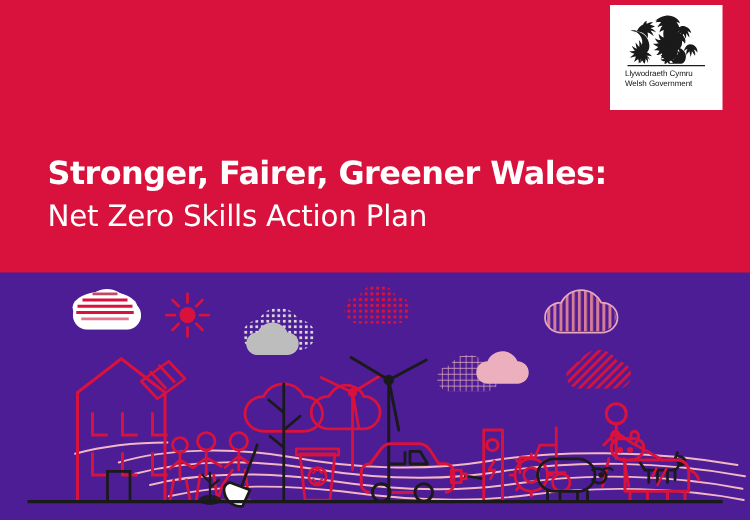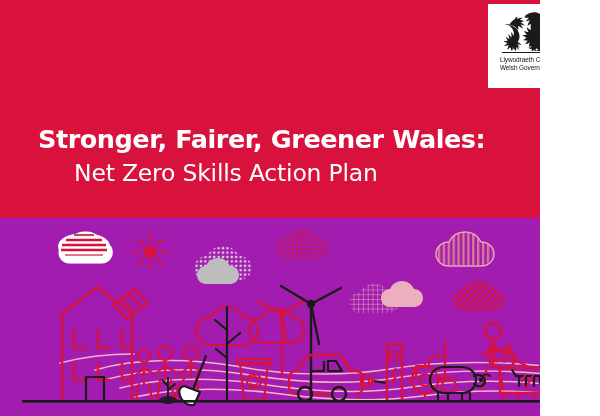--- a/index.html
+++ b/index.html
@@ -3,21 +3,21 @@
 <meta charset="utf-8">
 <title>Stronger, Fairer, Greener Wales: Net Zero Skills Action Plan</title>
 <style>
   html,body{margin:0;padding:0;}
   body{
     width:600px;height:416px;overflow:hidden;
     background:#ffffff;
     font-family:"Liberation Sans", sans-serif;
     -webkit-font-smoothing:antialiased;
   }
-  .cover{position:relative;width:540px;height:416px;overflow:hidden;background:#a21caf;}
+  .cover{position:relative;width:600px;height:416px;overflow:hidden;background:#4c1d95;}
 
   
   .header-band{
     position:absolute;left:0;top:0;width:600px;height:218px;
     background:#D8123C;
   }
 
   
   .logo-box{
     position:absolute;left:488px;top:4px;width:90px;height:84px;
@@ -37,21 +37,21 @@
   .title-main{
     position:absolute;left:38px;top:124px;
     font-family:"DejaVu Sans", sans-serif;
     font-weight:700;font-size:25.5px;line-height:30px;
     color:#ffffff;letter-spacing:-0.45px;white-space:nowrap;
   }
   .title-sub{
     position:absolute;left:38px;top:158px;
     font-family:"DejaVu Sans", sans-serif;
     font-weight:400;font-size:23.5px;line-height:30px;
-    color:#ffffff;letter-spacing:-0.2px;white-space:nowrap;margin-left:36px;
+    color:#ffffff;letter-spacing:-0.2px;white-space:nowrap;
   }
 
   
   .illustration{position:absolute;left:0;top:218px;width:600px;height:198px;}
   .illustration svg{display:block;width:600px;height:198px;}
 </style>
 </head>
 <body>
 
 <div class="cover">

